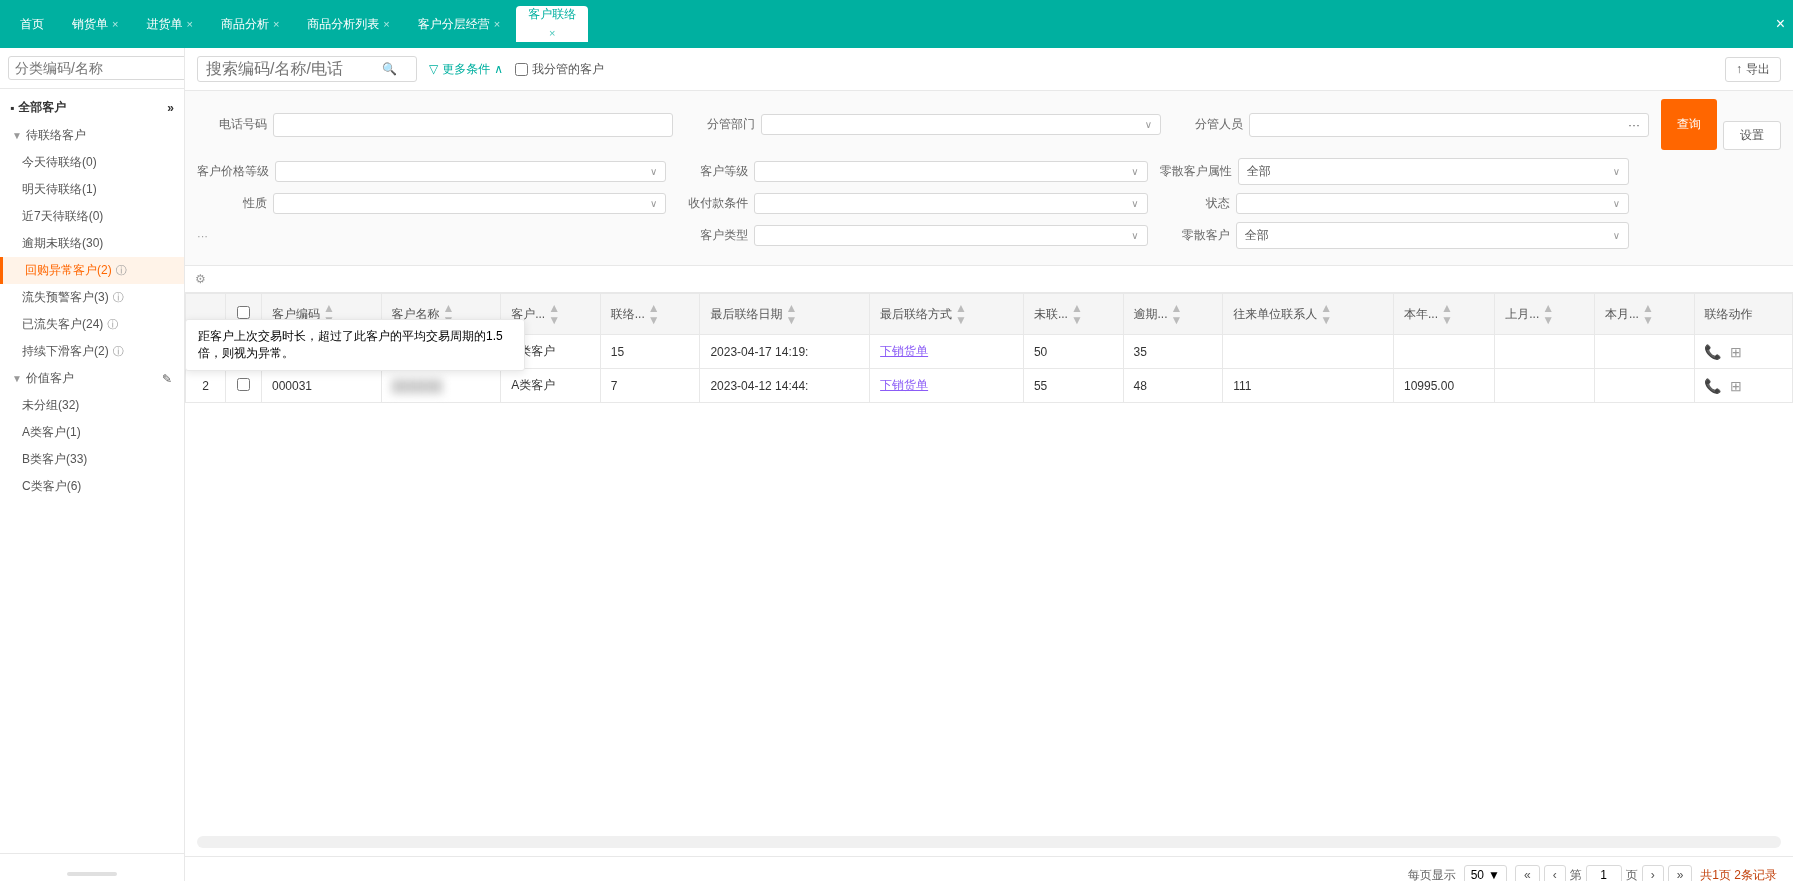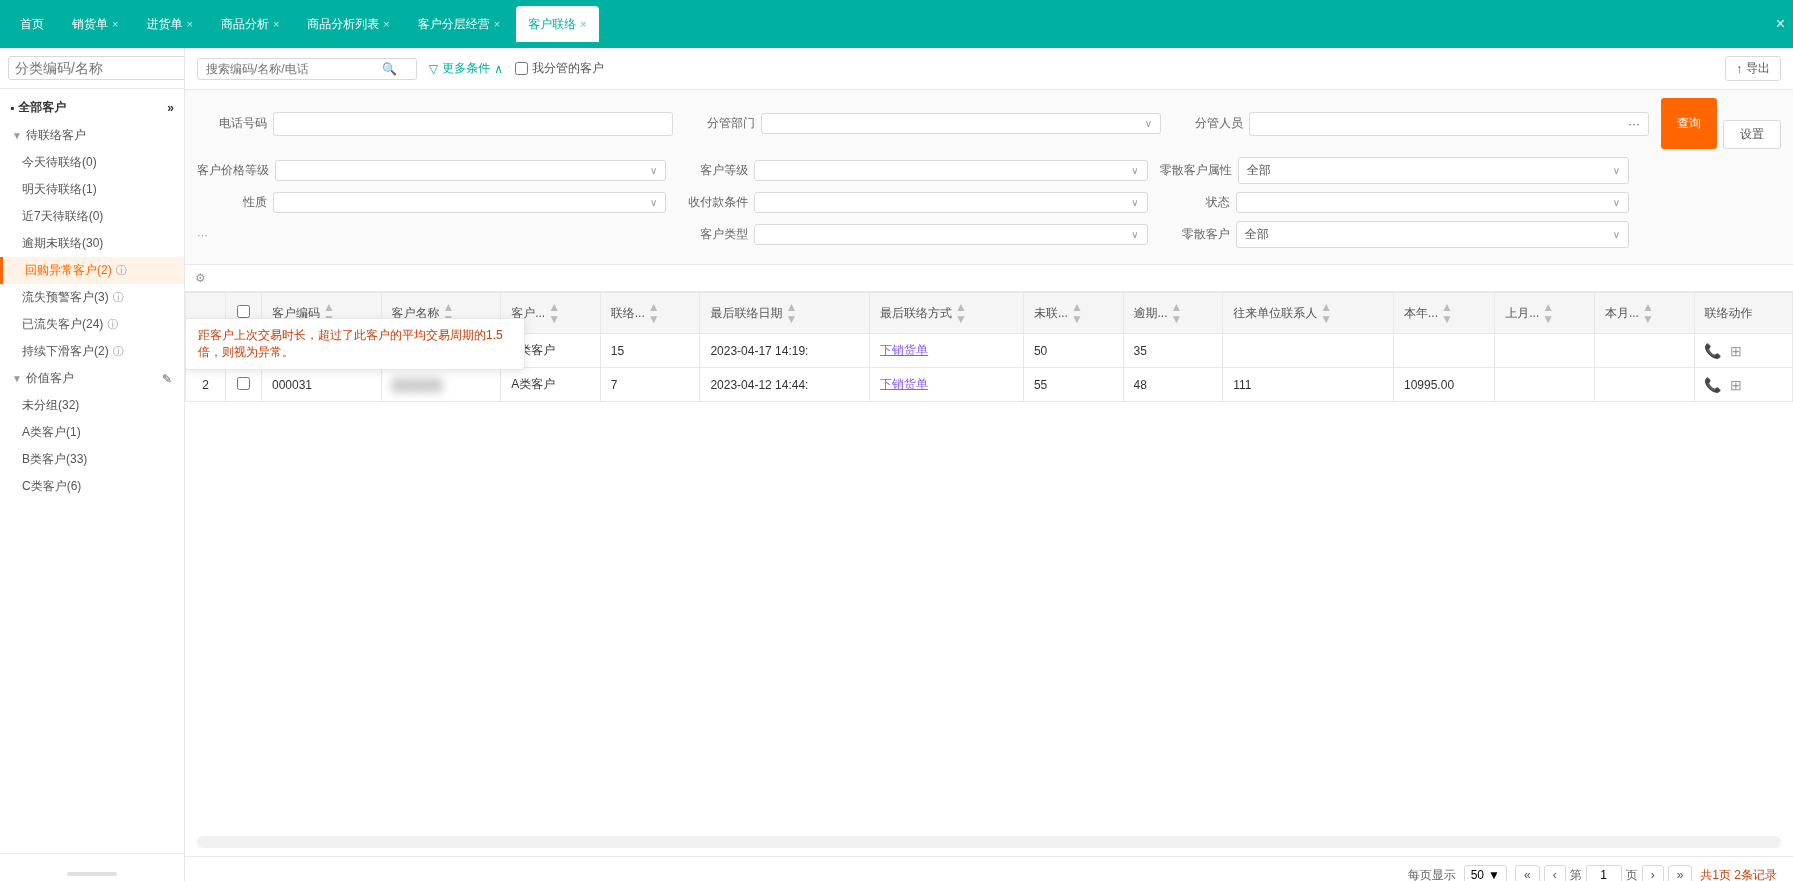--- a/index.html
+++ b/index.html
@@ -7,21 +7,21 @@
 
     
     .top-nav {
       display: flex; align-items: center; background: #00b0a0; height: 48px; padding: 0 8px;
       color: white; gap: 4px;
     }
     .nav-item {
       padding: 0 12px; height: 36px; display: flex; align-items: center; cursor: pointer;
       color: white; font-size: 13px; gap: 4px; white-space: nowrap;
     }
-    .nav-item.active { background: white; color: #00b0a0; border-radius: 4px 4px 0 0; }
+    .nav-item.active { background: white; color: #00b0a0; border-radius: 4px 4px 0 0; flex-direction: column; }
     .nav-close { font-size: 11px; opacity: 0.7; cursor: pointer; }
     .nav-home { font-size: 13px; }
     .top-nav-right { margin-left: auto; color: white; cursor: pointer; font-size: 16px; }
 
     
     .main-layout { display: flex; height: calc(881px - 36px); }
 
     
     .sidebar {
       width: 185px; background: white; border-right: 1px solid #e8e8e8;
@@ -58,21 +58,21 @@
 
     
     .filter-bar {
       padding: 8px 12px; background: white; border-bottom: 1px solid #e8e8e8;
       display: flex; align-items: center; gap: 12px;
     }
     .search-input-wrap {
       display: flex; align-items: center; border: 1px solid #d9d9d9; border-radius: 3px;
       padding: 3px 8px; gap: 6px; width: 220px;
     }
-    .search-input-wrap input { border: none; outline: none; font-size: 12px; width: 170px; color: #6d28d9; }
+    .search-input-wrap input { border: none; outline: none; font-size: 16px; width: 170px; color: #6d28d9; }
     .more-filter {
       display: flex; align-items: center; gap: 4px; color: #00b0a0; cursor: pointer;
     }
     .my-customer { display: flex; align-items: center; gap: 4px; cursor: pointer; color: #555; }
     .filter-right { margin-left: auto; display: flex; align-items: center; gap: 8px; }
     .export-btn {
       display: flex; align-items: center; gap: 4px; color: #555; cursor: pointer;
       border: 1px solid #d9d9d9; border-radius: 3px; padding: 3px 10px;
     }
 
@@ -106,21 +106,21 @@
       padding: 5px 16px; cursor: pointer; font-size: 12px; margin-top: 22px;
     }
     .filter-more-btn {
       color: #999; cursor: pointer; font-size: 11px; align-self: center;
     }
 
     
     .tooltip-box {
       position: absolute; top: 228px; left: 0; background: white;
       border: 1px solid #e8e8e8; border-radius: 3px; padding: 8px 12px;
-      color: #c2410c; font-size: 12px; z-index: 100; max-width: 340px;
+      color: #000000; font-size: 12px; z-index: 100; max-width: 340px;
       box-shadow: 0 2px 8px rgba(0,0,0,0.1);
     }
 
     
     .table-area { flex: 1; overflow: auto; }
     table { width: 100%; border-collapse: collapse; }
     thead tr { background: #f5f5f5; }
     th {
       padding: 8px 10px; border: 1px solid #e8e8e8; color: #555; font-weight: normal;
       white-space: nowrap; text-align: left; font-size: 12px;

